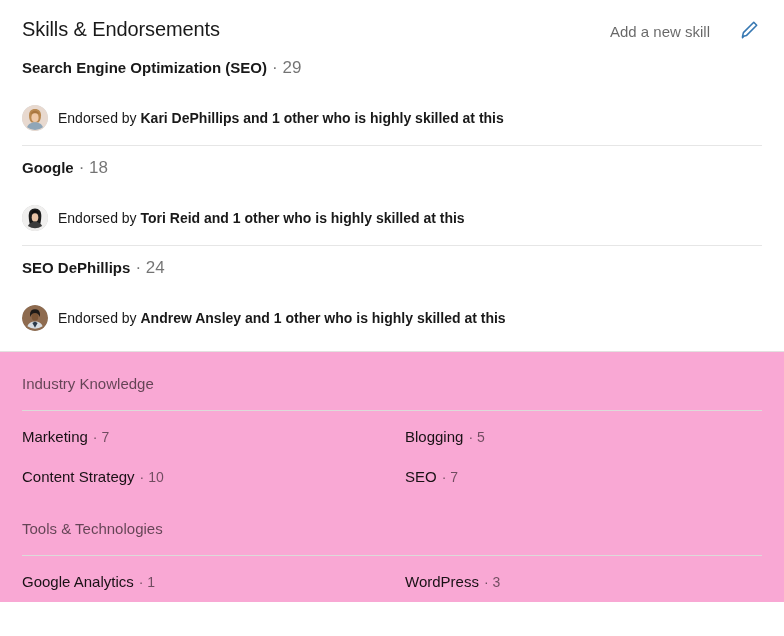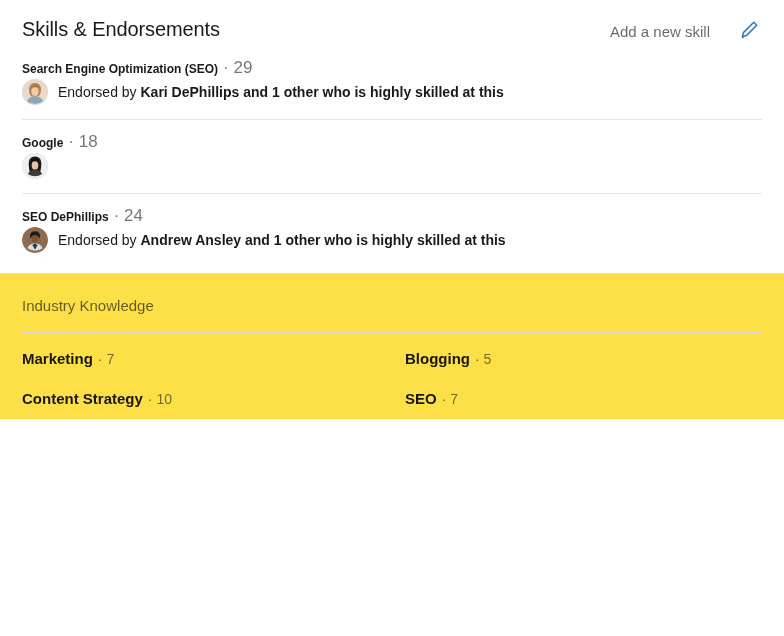--- a/index.html
+++ b/index.html
@@ -78,37 +78,37 @@
   .skill-block:last-child {
     border-bottom: none;
   }
   .skill-name-row {
     display: flex;
     align-items: baseline;
     gap: 5px;
     line-height: 20px;
   }
   .skill-name {
-    font-size: 12px;
+    font-size: 15px;
     font-weight: bold;
     color: rgba(0,0,0,0.9);
   }
   .skill-count {
     font-size: 17px;
     font-weight: 400;
     color: rgba(0,0,0,0.55);
   }
   .skill-count::before {
     content: "· ";
   }
   .endorse-row {
     display: flex;
     align-items: center;
     gap: 10px;
-    margin-top: 0;
+    margin-top: 27px;
   }
   .avatar {
     width: 26px;
     height: 26px;
     min-width: 26px;
     border-radius: 50%;
     overflow: hidden;
     background: #d8d8d8;
     position: relative;
   }
@@ -120,21 +120,21 @@
   }
   .endorse-text .lead {
     font-weight: 400;
   }
   .endorse-text .names {
     font-weight: bold;
   }
 
   
   .grouped {
-    background: #fde047;
+    background: #f9a8d4;
     border-top: 1px solid #e3e2e0;
     padding: 0 22px;
     margin-top: 6px;
   }
   .group {
     padding-top: 22px;
   }
   .group-label {
     font-size: 15px;
     line-height: 20px;
@@ -151,21 +151,21 @@
   }
   .group-skill {
     display: flex;
     align-items: baseline;
     gap: 5px;
     height: 40px;
     line-height: 40px;
   }
   .group-skill .gs-name {
     font-size: 15px;
-    font-weight: bold;
+    font-weight: normal;
     color: rgba(0,0,0,0.9);
   }
   .group-skill .gs-count {
     font-size: 14px;
     font-weight: 400;
     color: rgba(0,0,0,0.55);
   }
   .group-skill .gs-count::before {
     content: "· ";
   }
@@ -223,20 +223,23 @@
       <div class="endorse-row">
         <div class="avatar">
           <svg width="26" height="26" viewBox="0 0 26 26" aria-hidden="true">
             <circle cx="13" cy="13" r="13" fill="#f0efee"></circle>
             <path d="M13 3.4c4.2 0 6.3 2.8 6.3 7.4 0 4.6-.9 8.6-2.1 11.3H8.8C7.6 19.4 6.7 15.4 6.7 10.8 6.7 6.2 8.8 3.4 13 3.4z" fill="#1b1b1b"></path>
             <ellipse cx="13" cy="12.4" rx="3.3" ry="4.2" fill="#e7c3a6"></ellipse>
             <path d="M13 16.8c3.4 0 6 1.7 7.1 4.2A13 13 0 0 1 5.9 21c1.1-2.5 3.7-4.2 7.1-4.2z" fill="#3c3c3c"></path>
             <path d="M9.5 8.4c.6-2 1.9-3.1 3.5-3.1s2.9 1.1 3.5 3.1c-1-.8-2.1-1.2-3.5-1.2s-2.5.4-3.5 1.2z" fill="#0d0d0d"></path>
           </svg>
         </div>
+        <div class="endorse-text">
+          <span class="lead">Endorsed by </span><span class="names">Tori Reid and 1 other who is highly skilled at this</span>
+        </div>
       </div>
     </div>
 
     <div class="skill-block">
       <div class="skill-name-row">
         <span class="skill-name">SEO DePhillips</span>
         <span class="skill-count">24</span>
       </div>
       <div class="endorse-row">
         <div class="avatar">
@@ -273,16 +276,29 @@
           <span class="gs-name">Content Strategy</span>
           <span class="gs-count">10</span>
         </div>
         <div class="group-skill">
           <span class="gs-name">SEO</span>
           <span class="gs-count">7</span>
         </div>
       </div>
     </div>
 
+    <div class="group">
+      <div class="group-label">Tools &amp; Technologies</div>
+      <div class="group-grid">
+        <div class="group-skill">
+          <span class="gs-name">Google Analytics</span>
+          <span class="gs-count">1</span>
+        </div>
+        <div class="group-skill">
+          <span class="gs-name">WordPress</span>
+          <span class="gs-count">3</span>
+        </div>
+      </div>
+    </div>
 
   </div>
 
 </div>
 
 </body></html>

